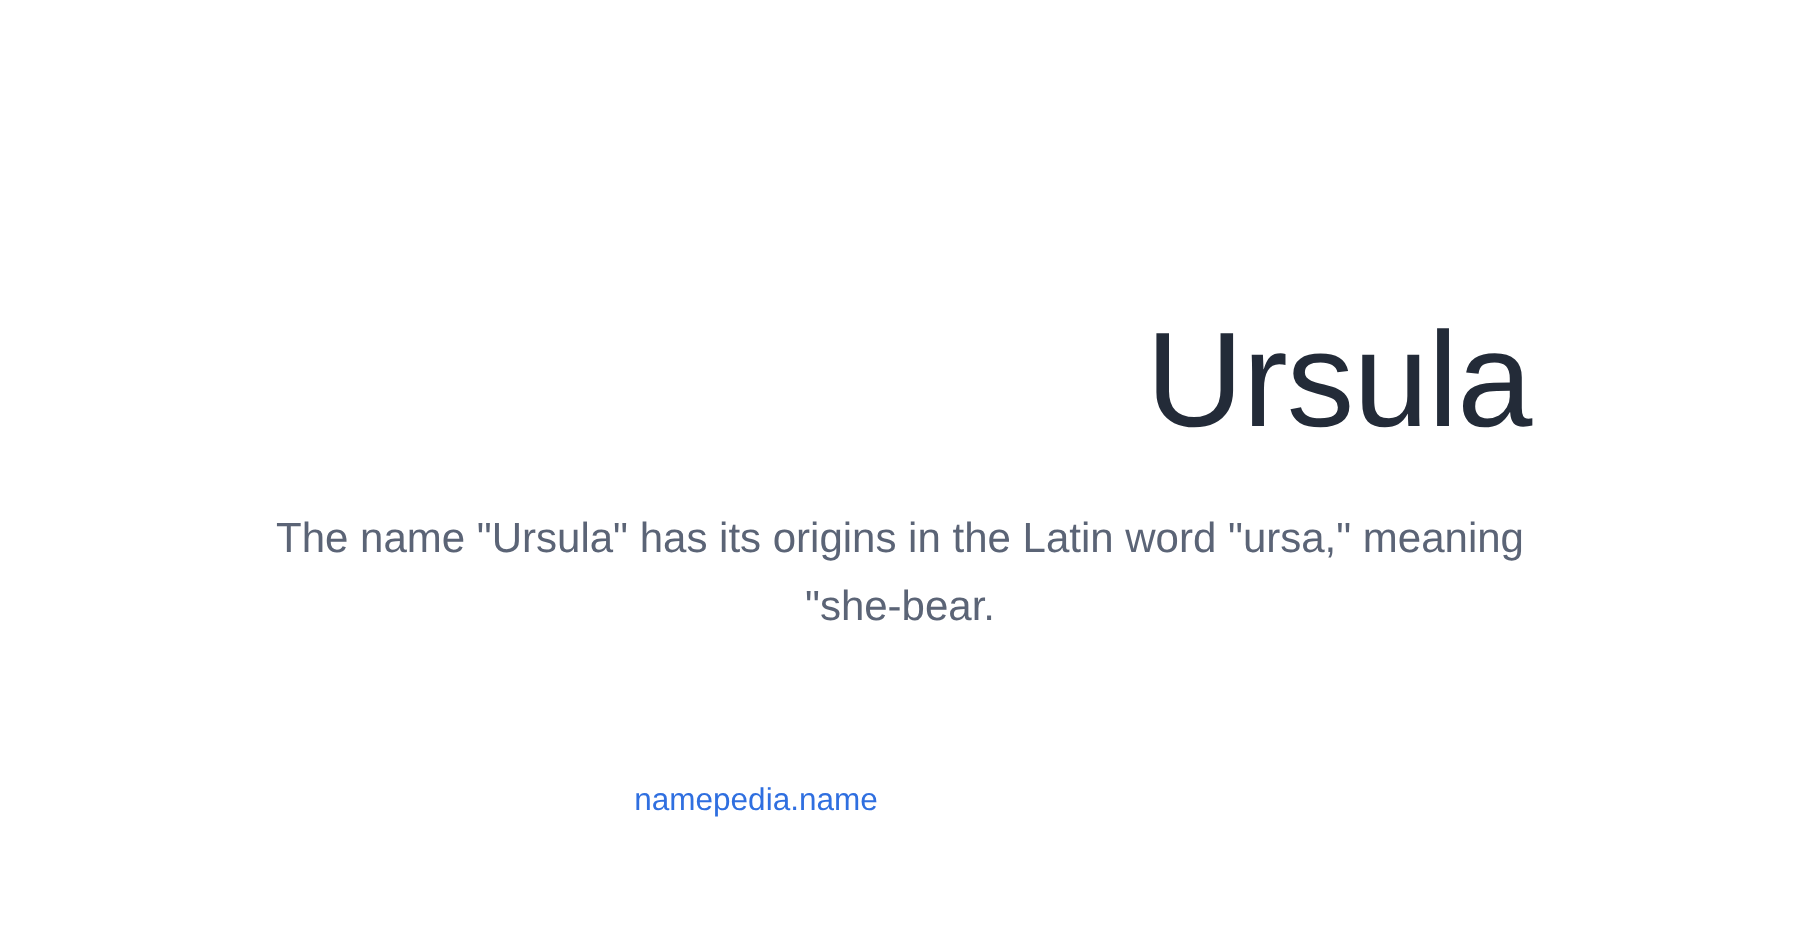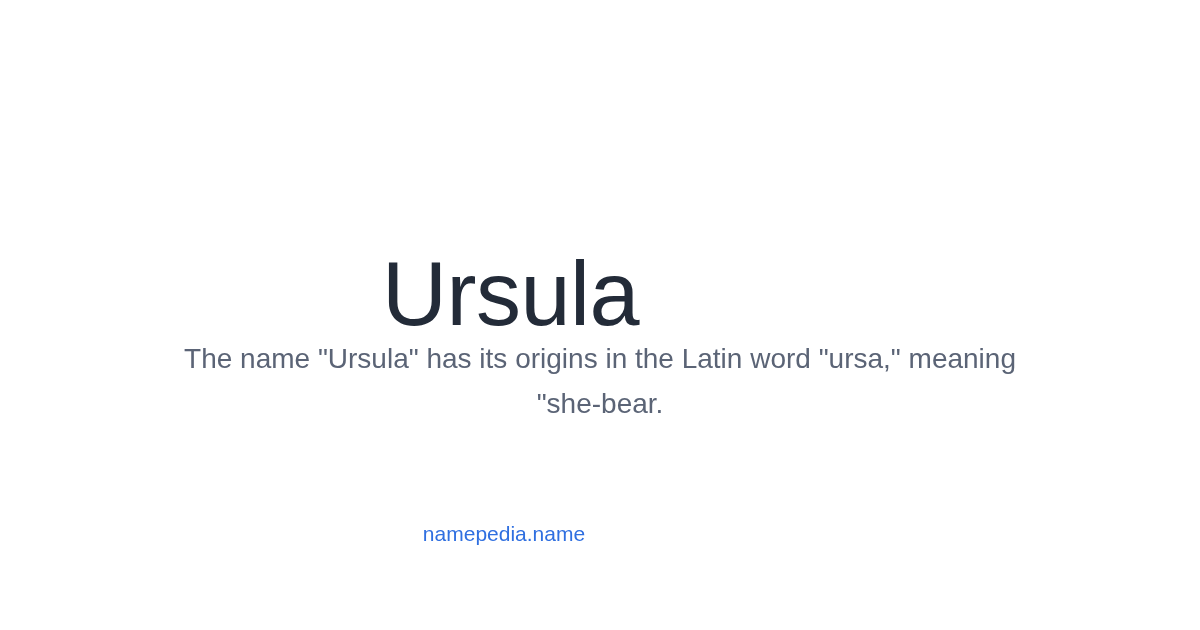--- a/index.html
+++ b/index.html
@@ -24,22 +24,21 @@
     display: block;
     background: #ffffff;
   }
 
   
   .title-wrap {
     position: absolute;
     top: 206px;
     left: 0;
     width: 1021px;
-    text-align: center;
-    margin-top: 40px;
+    text-align: right;
   }
   .name-title {
     margin: 0;
     font-family: "Liberation Sans", "DejaVu Sans", sans-serif;
     font-size: 90px;
     font-weight: 400;
     line-height: 1.08;
     letter-spacing: -0.5px;
     color: #232b38;
     white-space: nowrap;

